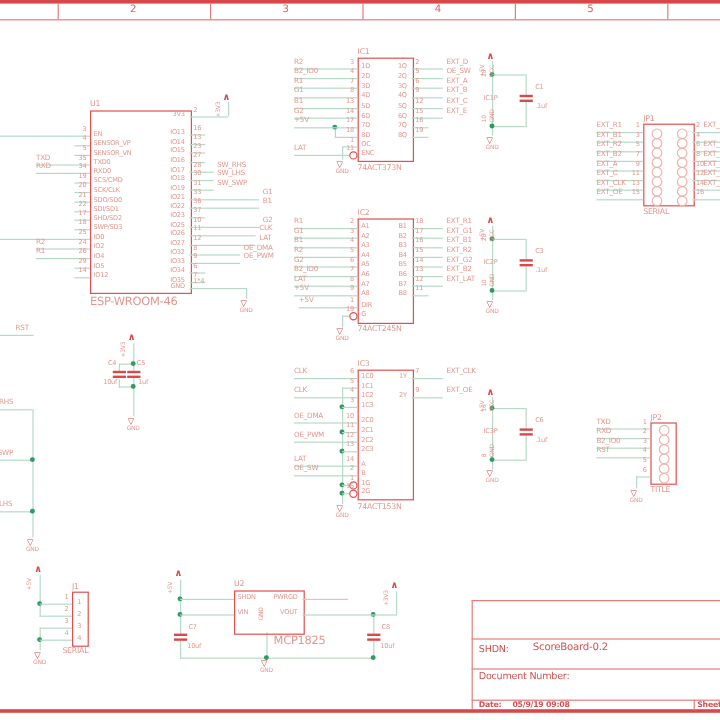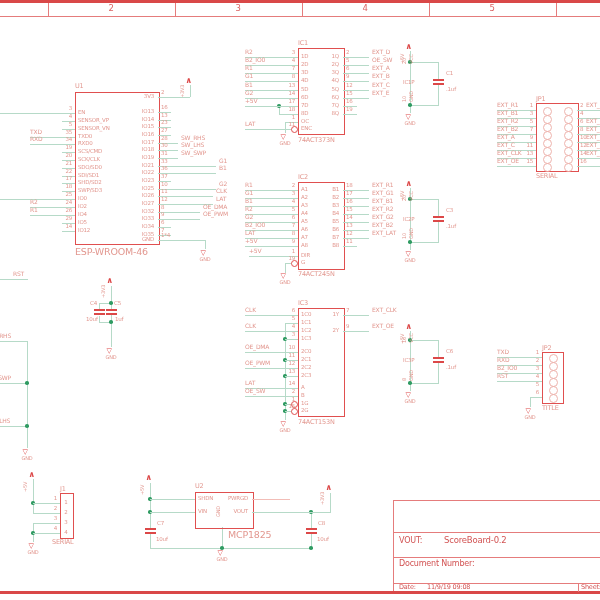--- a/index.html
+++ b/index.html
@@ -2,31 +2,31 @@
 <html><head>
 <meta charset="utf-8">
 <style>
   html,body{margin:0;padding:0;background:#fff;}
   .sheet{position:relative;width:600px;height:600px;background:#ffffff;overflow:hidden;
          font-family:"DejaVu Sans",sans-serif;}
   .abs{position:absolute;line-height:1;white-space:pre;letter-spacing:-0.2px;}
   .v{transform:rotate(-90deg);transform-origin:0 0;}
   .t8{font-size:8px;color:#d25353;}
   .t85{font-size:8.5px;color:#d25353;}
-  .t7{font-size:6.5px;color:#d25353;}
+  .t7{font-size:6.5px;color:#d25353;font-weight:bold;}
 </style>
 </head>
 <body>
 
 <div class="sheet">
-  <div class="abs t8" style="left:399px;top:537px">VOUT:</div>
+  <div class="abs t8" style="left:399px;top:537px">SHDN:</div>
   <div class="abs t85" style="left:444px;top:536px">ScoreBoard-0.2</div>
   <div class="abs t8" style="left:399px;top:560px">Document Number:</div>
   <div class="abs t7" style="left:399px;top:584px">Date:</div>
-  <div class="abs t7" style="left:427px;top:584px">11/9/19 09:08</div>
+  <div class="abs t7" style="left:427px;top:584px">05/9/19 09:08</div>
   <div class="abs t7" style="left:581px;top:584px" bind2="">Sheet:</div>
 <div class="abs" style="left: 0px; top: 0px; width: 600px; height: 3px; background: rgb(217, 72, 72);"></div>
     <div class="abs" style="left: 0px; top: 16px; width: 600px; height: 1px; background: rgb(229, 124, 124);"></div>
     <div class="abs" style="left: 48px; top: 3px; width: 1px; height: 13px; background: rgb(229, 124, 124);"></div>
     <div class="abs" style="left: 175px; top: 3px; width: 1px; height: 13px; background: rgb(229, 124, 124);"></div>
     <div class="abs" style="left: 302px; top: 3px; width: 1px; height: 13px; background: rgb(229, 124, 124);"></div>
     <div class="abs" style="left: 429px; top: 3px; width: 1px; height: 13px; background: rgb(229, 124, 124);"></div>
     <div class="abs" style="left: 556px; top: 3px; width: 1px; height: 13px; background: rgb(229, 124, 124);"></div>
     <div class="abs" style="left: 0px; top: 591px; width: 600px; height: 3px; background: rgb(217, 72, 72);"></div>
     <div class="abs" style="left: 393px; top: 500px; width: 1px; height: 91px; background: rgb(229, 124, 124);"></div>

